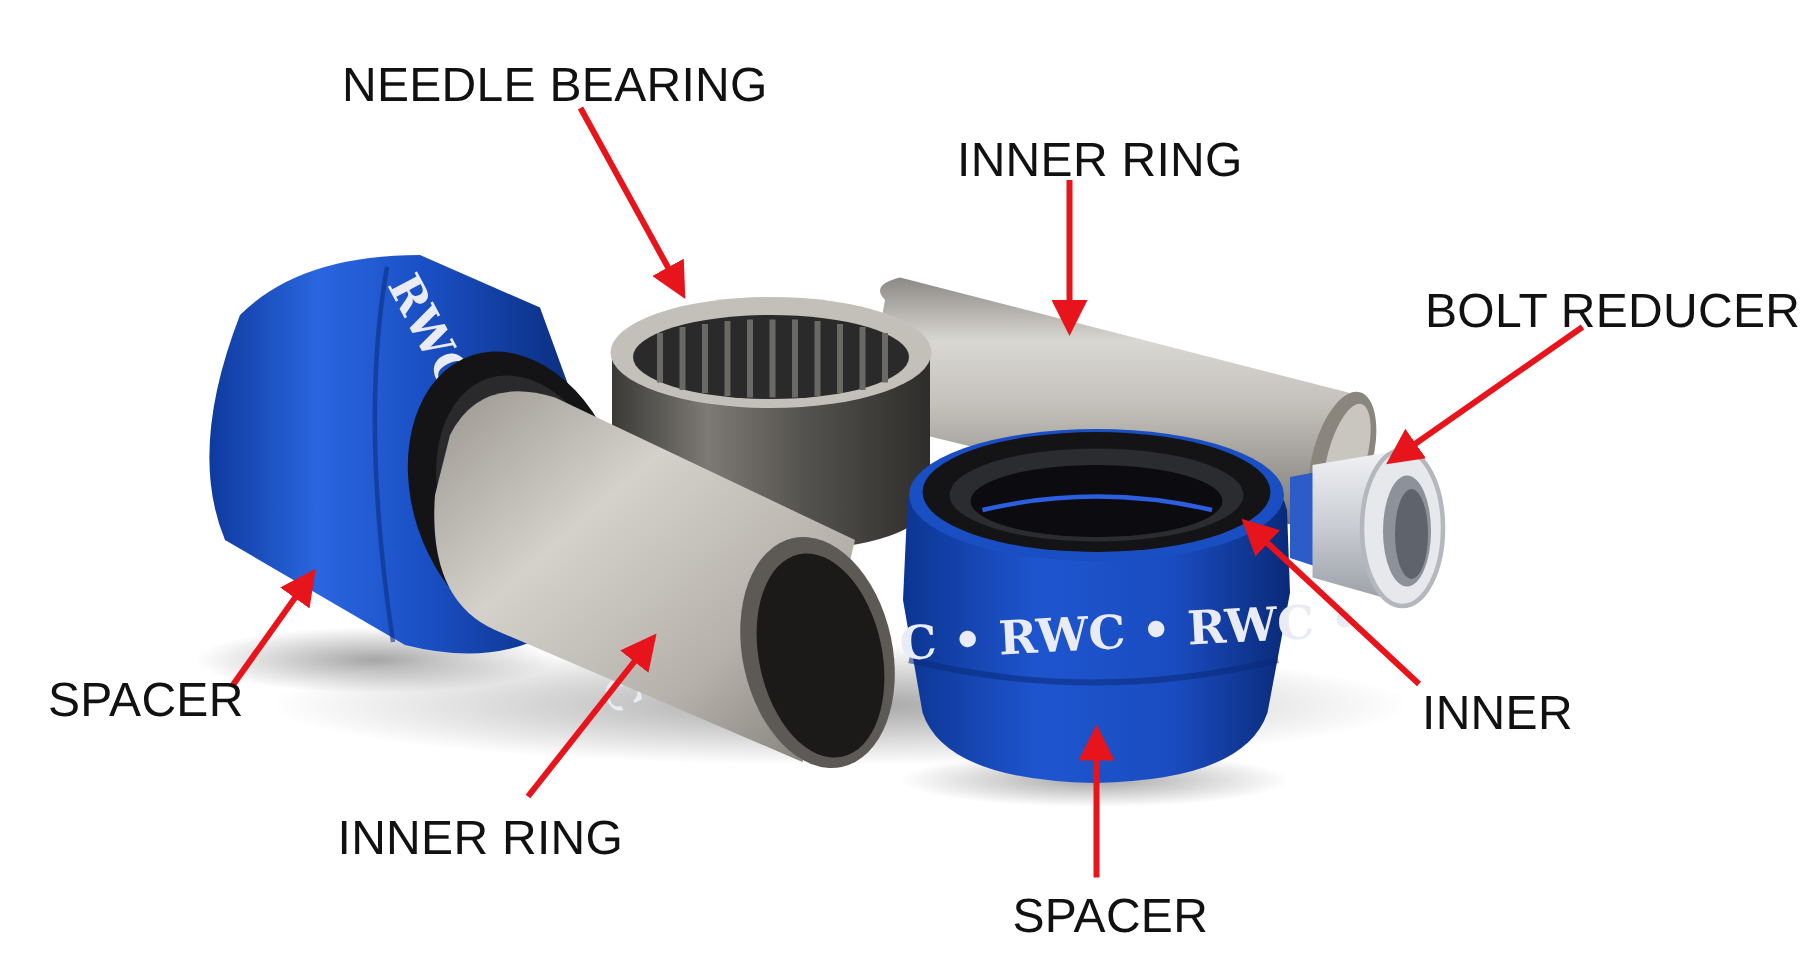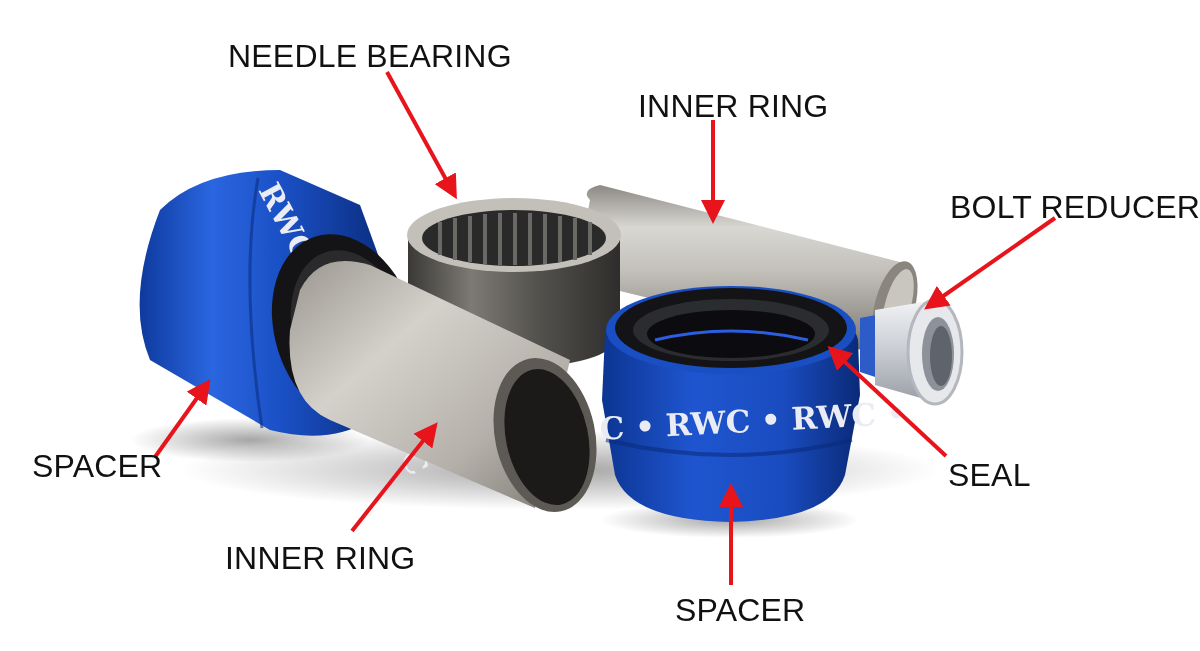--- a/index.html
+++ b/index.html
@@ -131,14 +131,14 @@
     <line x1="946" y1="456" x2="832" y2="350" marker-end="url(#arrowhead)"></line>
     <line x1="731" y1="585" x2="731" y2="489" marker-end="url(#arrowhead)"></line>
   </g>
 </svg>
 
 <div class="label" style="left:228px; top:38px;">NEEDLE BEARING</div>
 <div class="label" style="left:638px; top:88px;">INNER RING</div>
 <div class="label" style="left:950px; top:189px;">BOLT REDUCER</div>
 <div class="label" style="left:32px; top:448px;">SPACER</div>
 <div class="label" style="left:225px; top:540px;">INNER RING</div>
-<div class="label" style="left:948px; top:457px;">SEAL</div>
+<div class="label" style="left:948px; top:457px;">INNER</div>
 <div class="label" style="left:675px; top:592px;">SPACER</div>
 
 </body></html>

